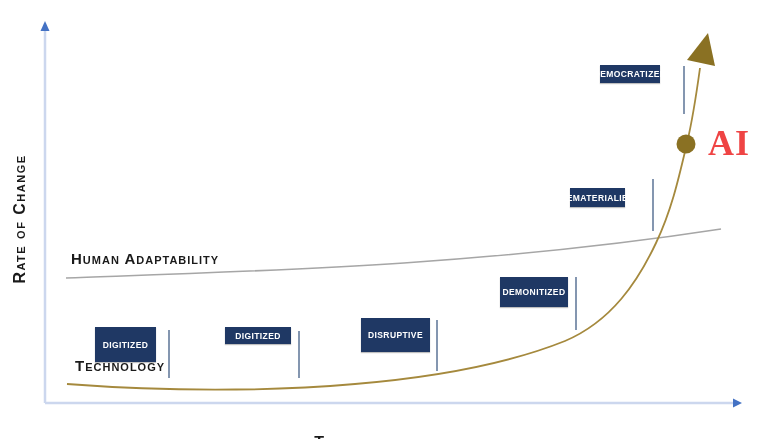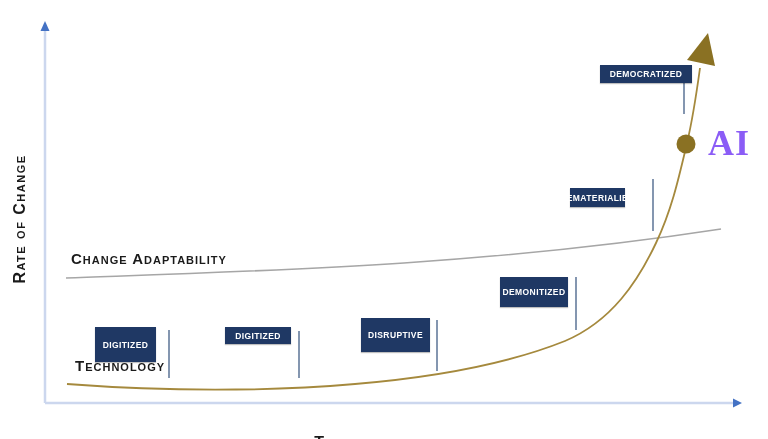--- a/index.html
+++ b/index.html
@@ -31,21 +31,21 @@
   .lbl-tech{left:75px;top:357px;font-size:15px;}
   .lbl-time{left:0;top:413px;width:664px;text-align:center;font-size:16px;letter-spacing:1.5px;margin-top:21px;}
   .lbl-roc{
     left:-80px;top:210px;width:200px;text-align:center;
     font-size:16px;letter-spacing:1.5px;
     transform:rotate(-90deg);
   }
   .lbl-ai{
     position:absolute;left:708px;top:122px;
     font-family:"Liberation Serif",serif;
-    font-weight:bold;font-size:36px;color:#8b5cf6;
+    font-weight:bold;font-size:36px;color:#ef4444;
     letter-spacing:1px;
     text-align:right;
   }
   .mbox{
     position:absolute;
     background:var(--navy);
     color:#ffffff;
     font-size:8.5px;
     font-weight:bold;
     letter-spacing:0.4px;
@@ -78,25 +78,25 @@
     <line class="tick" x1="299" y1="331" x2="299" y2="378"></line>
     <line class="tick" x1="437" y1="320" x2="437" y2="371"></line>
     <line class="tick" x1="576" y1="277" x2="576" y2="330"></line>
     <line class="tick" x1="653" y1="179" x2="653" y2="231"></line>
     <line class="tick" x1="684" y1="66" x2="684" y2="114"></line>
   </svg>
 
   <div class="caps-label lbl-roc">Rate of Change</div>
   <div class="caps-label lbl-time">Time</div>
 
-  <div class="caps-label lbl-ha">Change Adaptability</div>
+  <div class="caps-label lbl-ha">Human Adaptability</div>
   <div class="caps-label lbl-tech">Technology</div>
 
   <div class="mbox" style="left:95px;top:327px;width:61px;height:35px;">DIGITIZED</div>
   <div class="mbox" style="left:225px;top:327px;width:66px;height:17px;">DIGITIZED</div>
   <div class="mbox" style="left:361px;top:318px;width:69px;height:34px;">DISRUPTIVE</div>
   <div class="mbox" style="left:500px;top:277px;width:68px;height:30px;">DEMONITIZED</div>
   <div class="mbox" style="left:570px;top:188px;width:55px;height:19px;">DEMATERIALIED</div>
-  <div class="mbox" style="left:600px;top:65px;width:92px;height:18px;">DEMOCRATIZED</div>
+  <div class="mbox" style="left:600px;top:65px;width:60px;height:18px;">DEMOCRATIZED</div>
 
   <div class="lbl-ai">AI</div>
 
 </div>
 
 </body></html>

